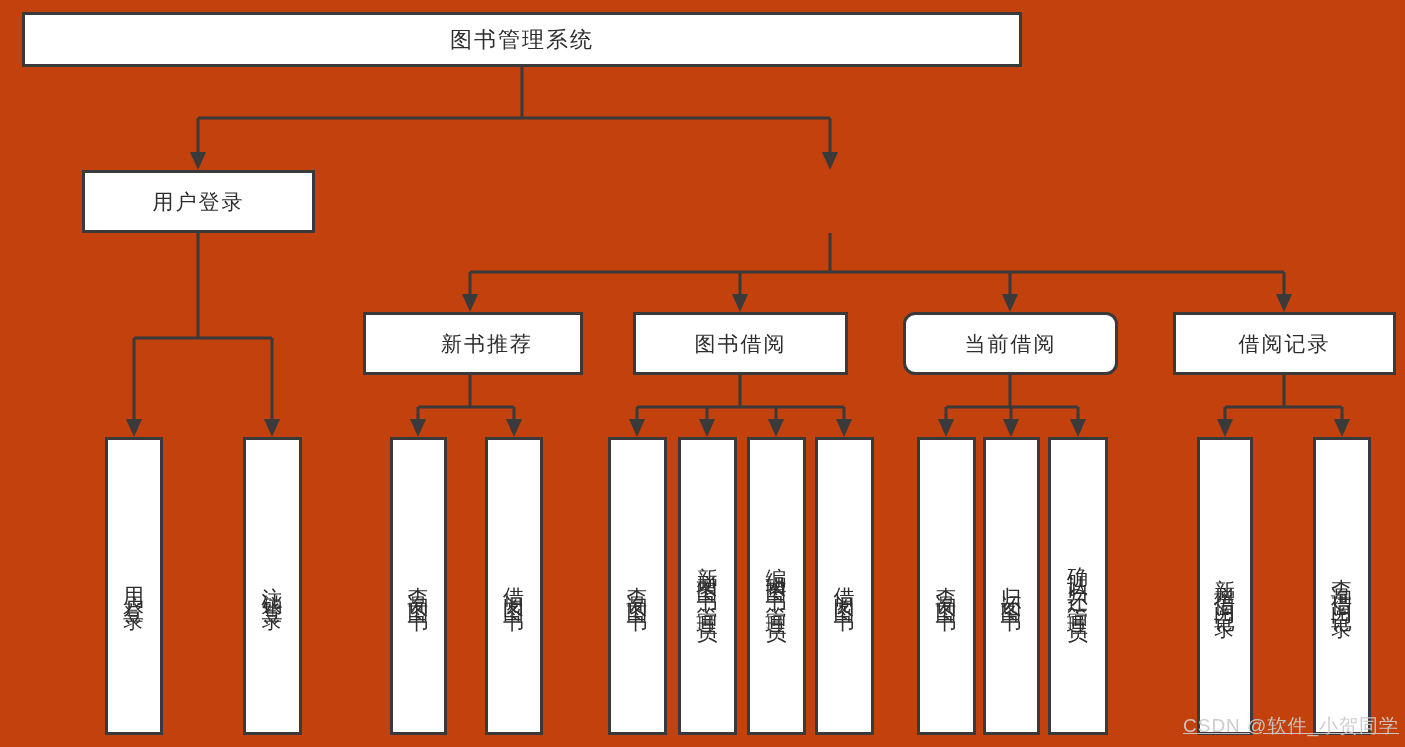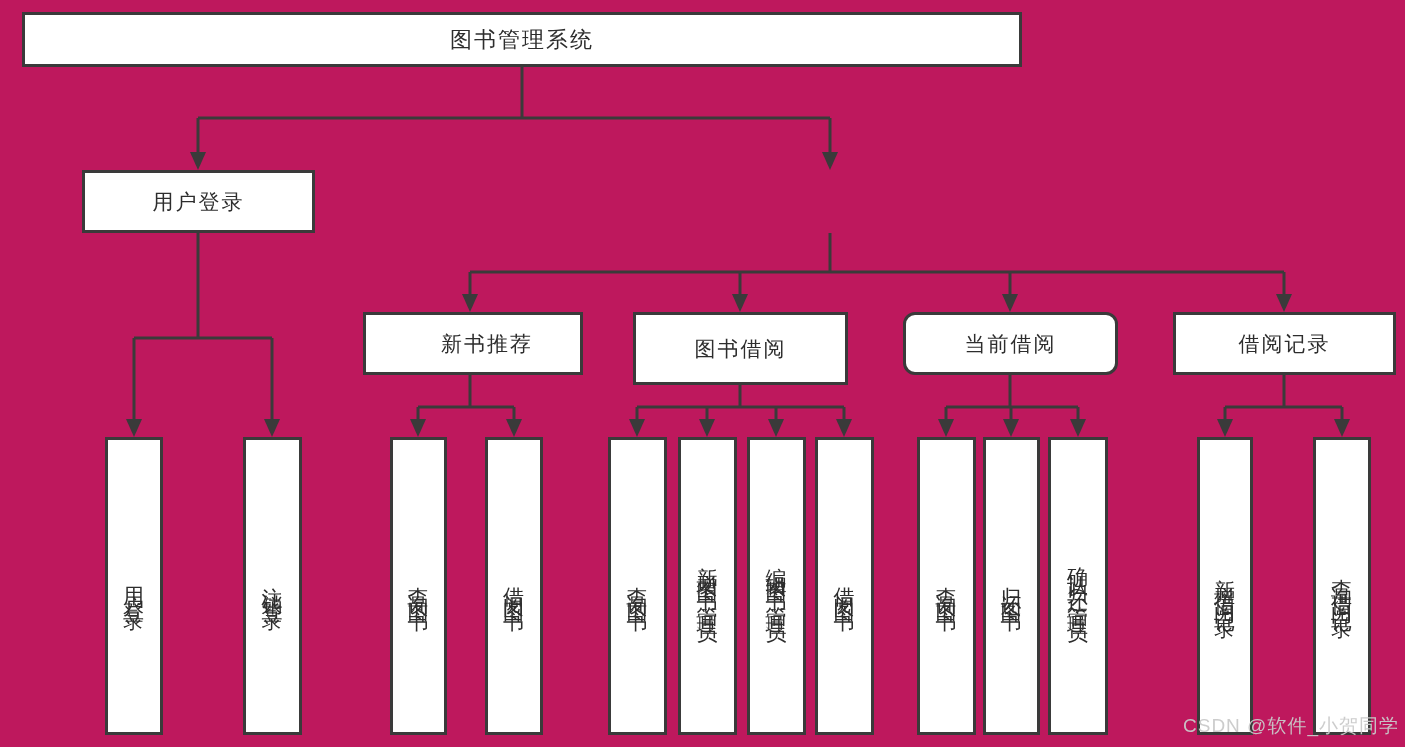--- a/index.html
+++ b/index.html
@@ -5,21 +5,21 @@
   html, body {
     margin: 0;
     padding: 0;
     background: #ffffff;
     font-family: "Liberation Sans", "DejaVu Sans", sans-serif;
   }
   #canvas {
     position: relative;
     width: 1405px;
     height: 747px;
-    background: #be185d;
+    background: #c2410c;
     overflow: hidden;
   }
   #connector-svg {
     position: absolute;
     left: 0;
     top: 0;
     z-index: 1;
   }
   .box {
     position: absolute;
@@ -49,20 +49,21 @@
   }
   .watermark {
     position: absolute;
     left: 1183px;
     top: 713px;
     font-size: 19px;
     color: rgba(201, 201, 201, 0.95);
     letter-spacing: 1px;
     white-space: nowrap;
     z-index: 5;
+    text-decoration: underline;
   }
 </style>
 </head>
 <body>
 
 <div id="canvas">
 
   <svg id="connector-svg" width="1405" height="747" viewBox="0 0 1405 747">
     <path d="M522 67V118 M198 118H830 M198 118V154 M830 118V154
              M198 233V338 M134 338H272 M134 338V421 M272 338V421
@@ -92,21 +93,21 @@
       <polygon points="1217,419 1233,419 1225,437"></polygon>
       <polygon points="1334,419 1350,419 1342,437"></polygon>
     </g>
   </svg>
 
   <div class="box h root-box" style="left:22px; top:12px; width:1000px; height:55px;">图书管理系统</div>
 
   <div class="box h" style="left:82px; top:170px; width:233px; height:63px;">用户登录</div>
 
   <div class="box h" style="left:363px; top:312px; width:220px; height:63px;padding-left:28px;">新书推荐</div>
-  <div class="box h" style="left:633px; top:312px; width:215px; height:73px;">图书借阅</div>
+  <div class="box h" style="left:633px; top:312px; width:215px; height:63px;">图书借阅</div>
   <div class="box h" style="left:903px; top:312px; width:215px; height:63px;border-radius:12px;">当前借阅</div>
   <div class="box h" style="left:1173px; top:312px; width:223px; height:63px;">借阅记录</div>
 
   <div class="box v" style="left:105px; top:437px; width:58px; height:298px;">用户登录</div>
   <div class="box v" style="left:243px; top:437px; width:59px; height:298px;">注销登录</div>
 
   <div class="box v" style="left:390px; top:437px; width:57px; height:298px;">查询图书</div>
   <div class="box v" style="left:485px; top:437px; width:58px; height:298px;">借阅图书</div>
 
   <div class="box v" style="left:608px; top:437px; width:59px; height:298px;">查询图书</div>

